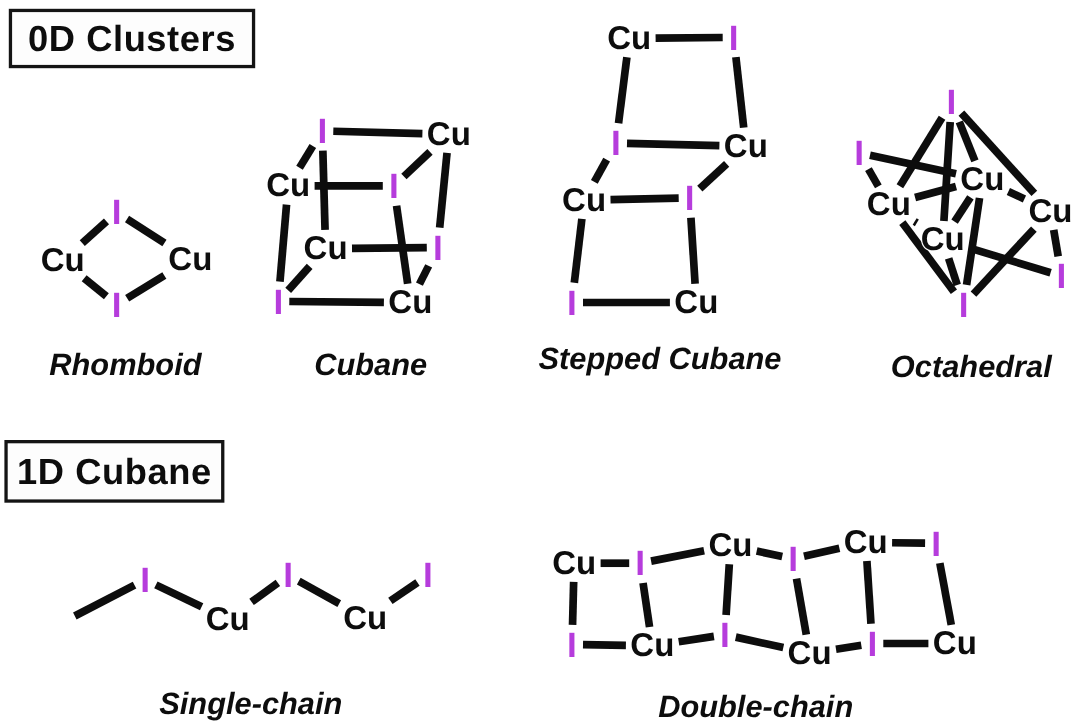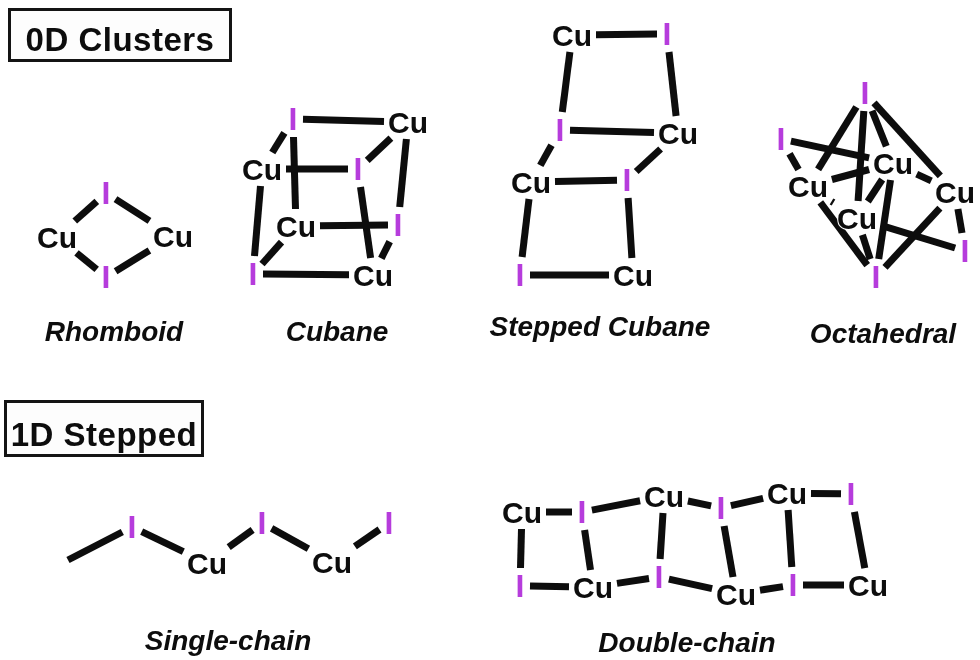--- a/index.html
+++ b/index.html
@@ -13,21 +13,21 @@
     width: 980px;
     height: 660px;
     background: #ffffff;
     overflow: hidden;
   }
   .section-box {
     position: absolute;
     border: 3px solid #141414;
     background: #fdfdfd;
     display: flex;
-    align-items: flex-end;
+    align-items: center;
     justify-content: center;
     font-weight: bold;
     font-size: 33px;
     color: #0d0d0d;
     letter-spacing: 0.5px;
     box-sizing: border-box;
   }
   #box-0d { left: 8px; top: 8px; width: 224px; height: 54px; }
   #box-1d { left: 4px; top: 400px; width: 200px; height: 57px; }
   #diagram-svg { position: absolute; left: 0; top: 0; }
@@ -63,21 +63,21 @@
 </head>
 <body>
 
 <div id="canvas">
 
   <div id="box-0d" class="section-box">
     <span>0D Clusters</span>
   </div>
 
   <div id="box-1d" class="section-box">
-    <span>1D Stepped</span>
+    <span>1D Cubane</span>
   </div>
 
   <svg id="diagram-svg" width="980" height="660" viewBox="0 0 980 660">
       <g>
         <line x1="96.8" y1="201.3" x2="74.8" y2="221.0" stroke="#0d0d0d" stroke-width="7"></line>
         <line x1="115.5" y1="199.1" x2="149.5" y2="220.9" stroke="#0d0d0d" stroke-width="7"></line>
         <line x1="76.5" y1="252.9" x2="96.7" y2="269.4" stroke="#0d0d0d" stroke-width="7"></line>
         <line x1="149.4" y1="250.4" x2="115.6" y2="271.2" stroke="#0d0d0d" stroke-width="7"></line>
         <text x="106" y="193" class="atom-i" fill="#b63cdc">I</text>
         <text x="57" y="237" class="atom-cu" fill="#0d0d0d">Cu</text>

